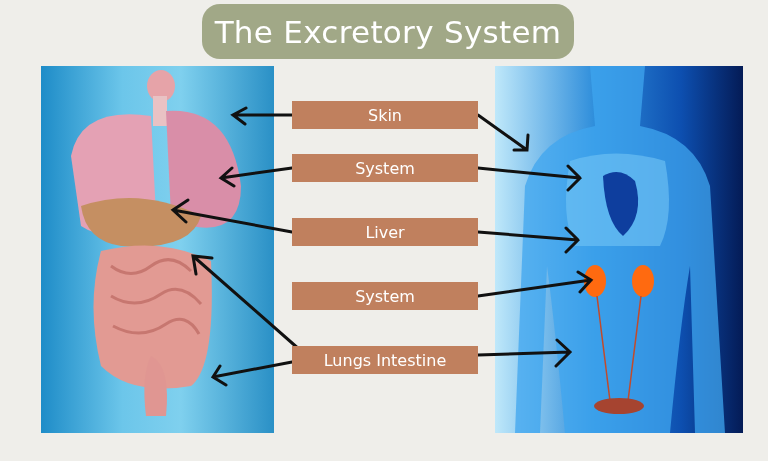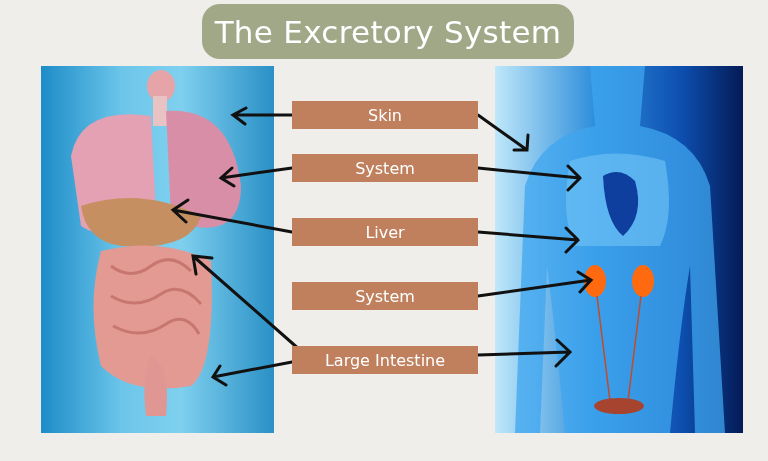--- a/index.html
+++ b/index.html
@@ -58,13 +58,13 @@
     <path d="M478 232 L578 240 M566 228 L578 240 L566 252"></path>
     <path d="M478 296 L591 280 M578 272 L591 280 L580 292"></path>
     <path d="M478 355 L570 352 M557 340 L570 352 L556 366"></path>
   </g>
 </svg>
 
 <div class="pill" style="top:101px">Skin</div>
 <div class="pill" style="top:154px">System</div>
 <div class="pill" style="top:218px">Liver</div>
 <div class="pill" style="top:282px">System</div>
-<div class="pill" style="top:346px">Large Intestine</div>
+<div class="pill" style="top:346px">Lungs Intestine</div>
 
 </body></html>

